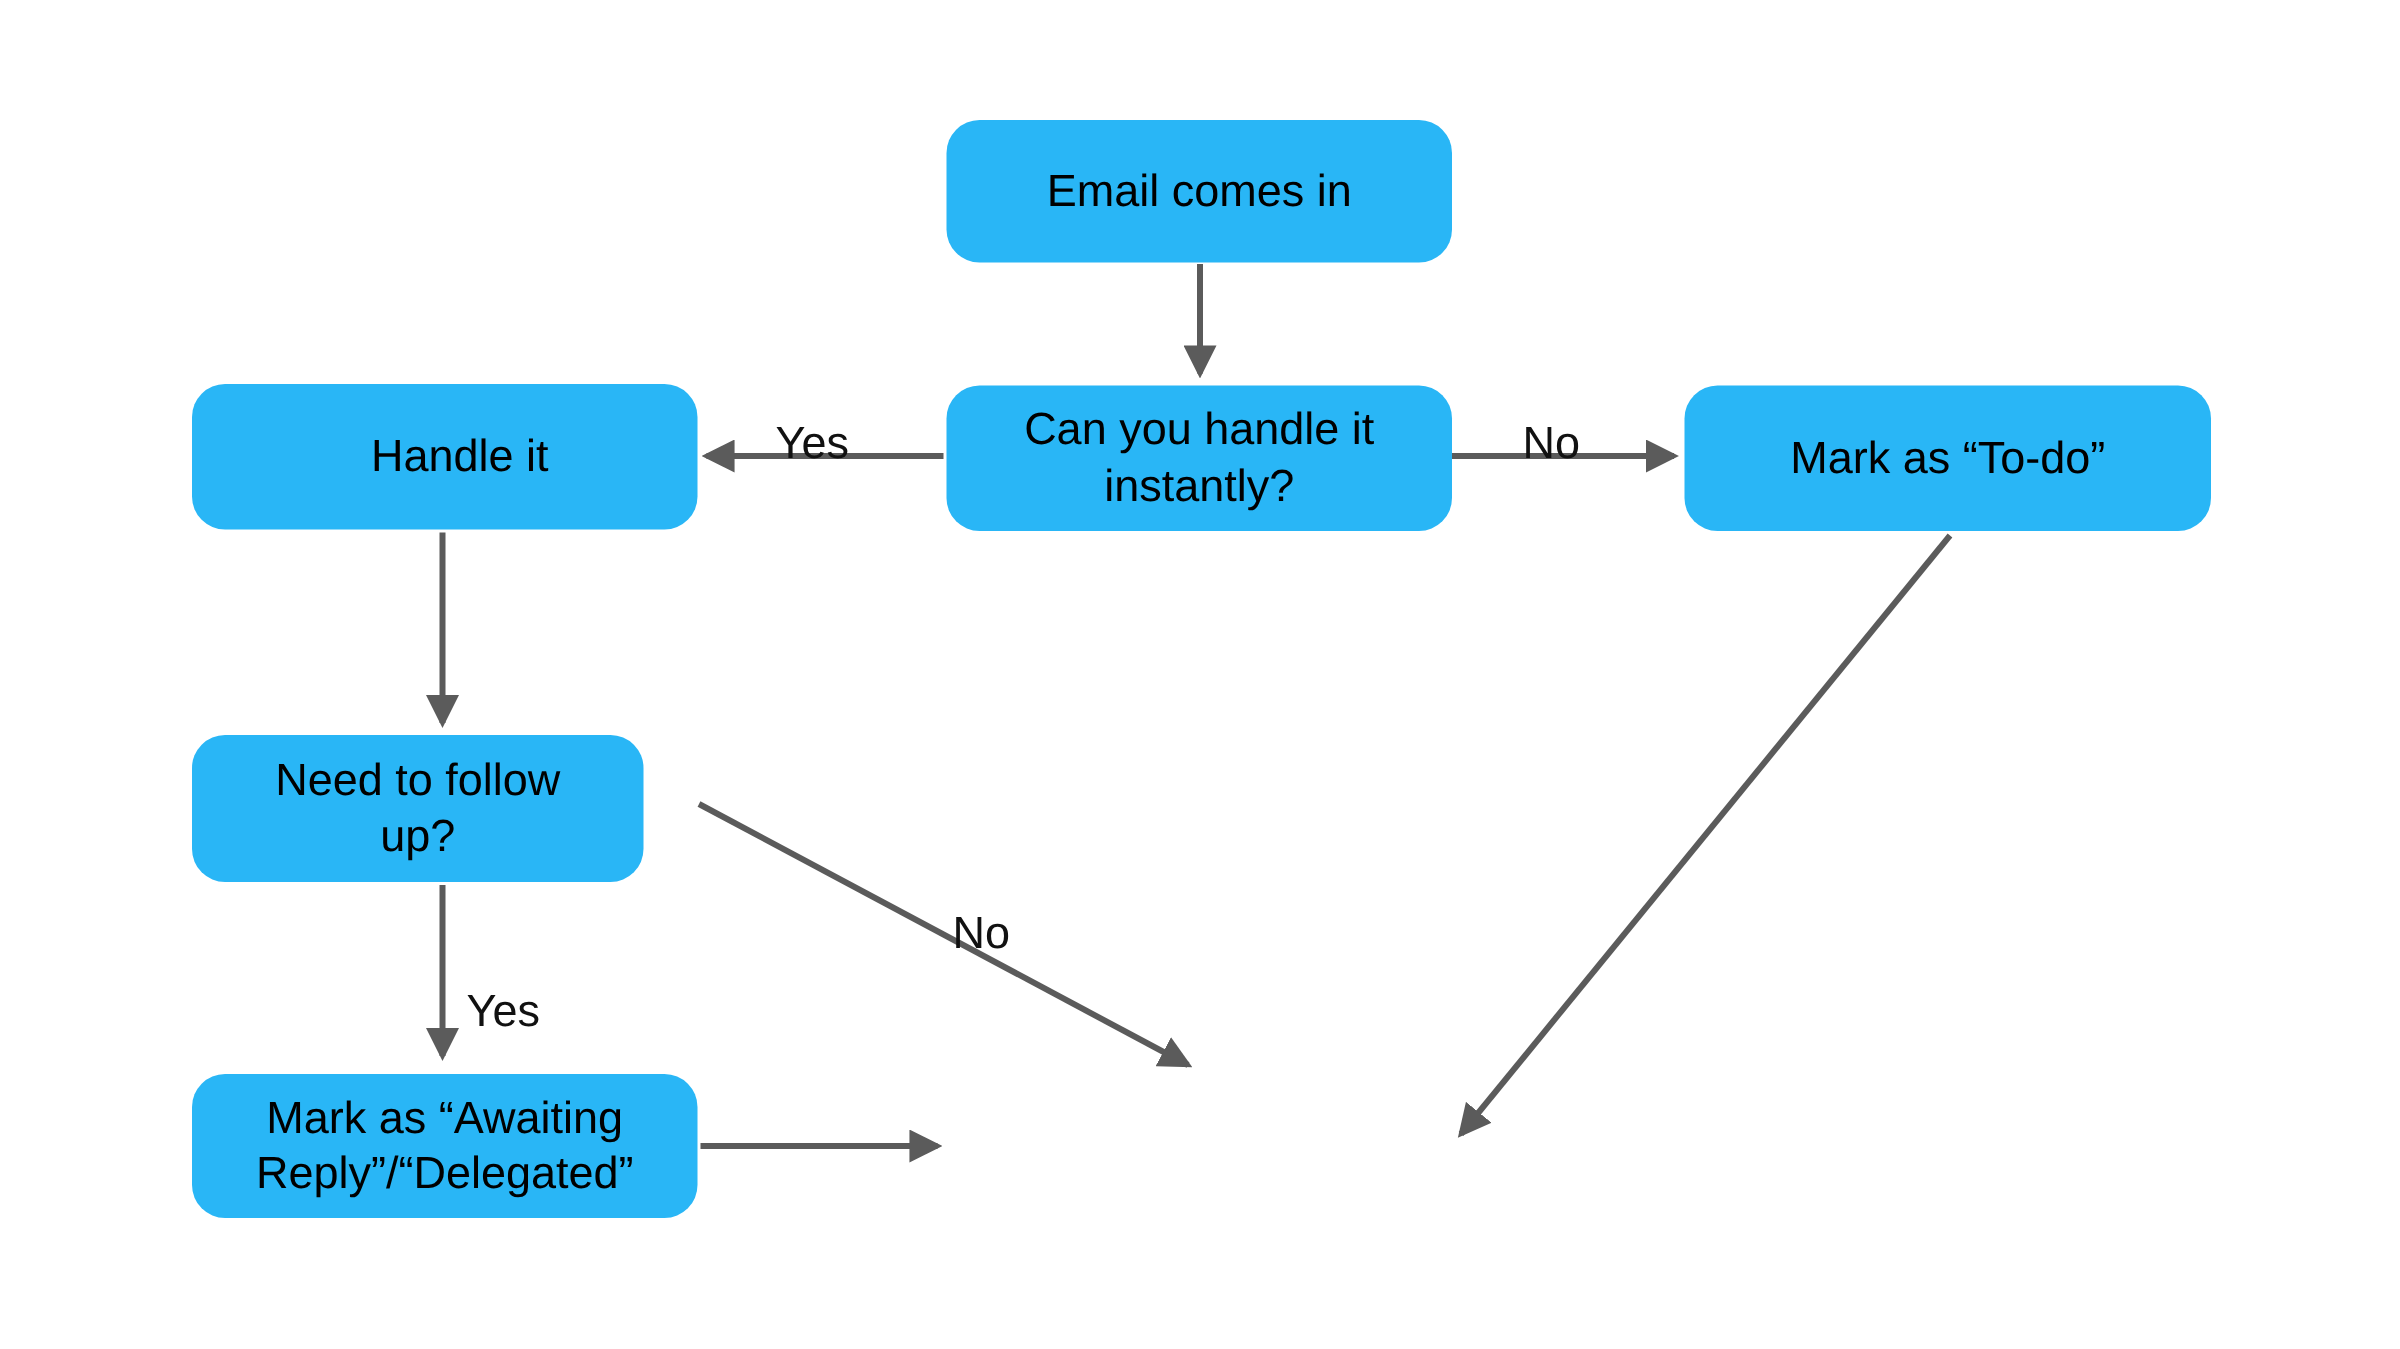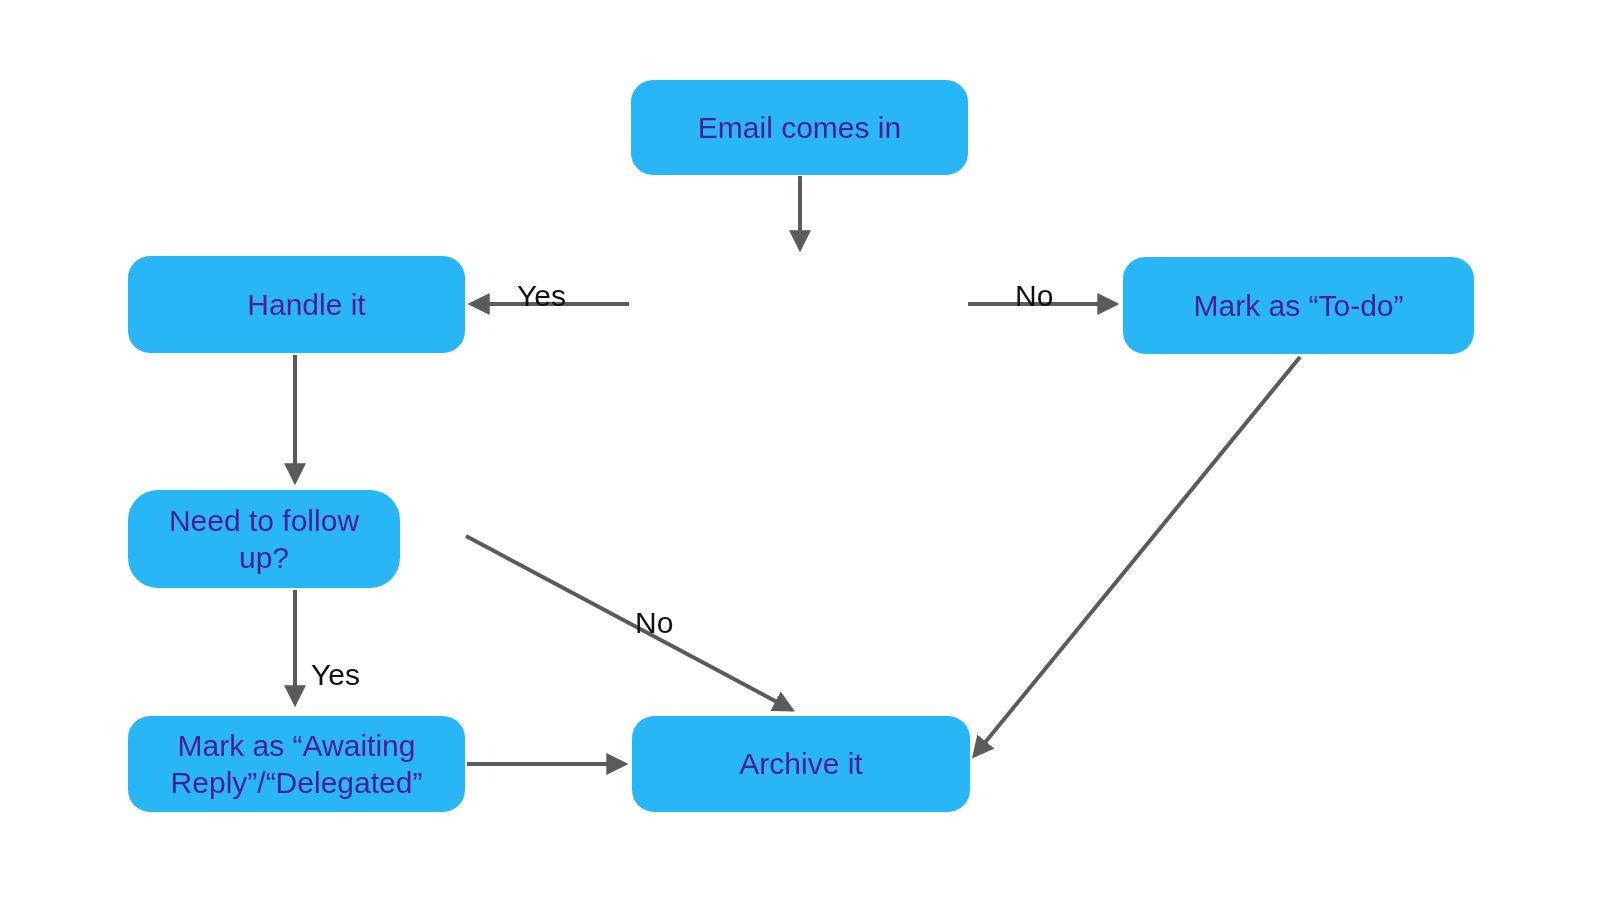--- a/index.html
+++ b/index.html
@@ -24,21 +24,21 @@
   }
   .edge-layer line {
     stroke: #5b5b5b;
     stroke-width: 4;
   }
   .node {
     position: absolute;
     box-sizing: border-box;
     background: #29b6f6;
     border-radius: 22px;
-    color: #4c1d95;
+    color: #000000;
     font-size: 30px;
     line-height: 1.25;
     display: flex;
     align-items: center;
     justify-content: center;
     text-align: center;
     padding: 0 28px;
   }
   .edge-label {
     position: absolute;
@@ -46,21 +46,21 @@
     line-height: 1.1;
     color: #111111;
     white-space: nowrap;
     margin-top: 16px;
   }
   
   #n-email    { left: 631px;  top: 80px;  width: 337px; height: 95px; }
   #n-instant  { left: 631px;  top: 257px; width: 337px; height: 97px; }
   #n-handle   { left: 128px;  top: 256px; width: 337px; height: 97px; padding-left: 48px; }
   #n-todo     { left: 1123px; top: 257px; width: 351px; height: 97px; }
-  #n-followup { left: 128px;  top: 490px; width: 272px; height: 98px; border-radius: 30px; }
+  #n-followup { left: 128px;  top: 490px; width: 301px; height: 98px; }
   #n-awaiting { left: 128px;  top: 716px; width: 337px; height: 96px; }
   #n-archive  { left: 632px;  top: 716px; width: 338px; height: 96px; }
   
   #l-yes-handle   { left: 517px;  top: 263px; }
   #l-no-todo      { left: 1015px; top: 263px; }
   #l-yes-awaiting { left: 311px;  top: 642px; }
   #l-no-archive   { left: 635px;  top: 590px; }
 </style>
 </head>
 <body>
@@ -78,30 +78,30 @@
     <line x1="968" y1="304" x2="1116" y2="304" marker-end="url(#ah)"></line>
     <line x1="295" y1="355" x2="295" y2="482" marker-end="url(#ah)"></line>
     <line x1="295" y1="590" x2="295" y2="704" marker-end="url(#ah)"></line>
     <line x1="466" y1="536" x2="792" y2="710" marker-end="url(#ah)"></line>
     <line x1="467" y1="764" x2="625" y2="764" marker-end="url(#ah)"></line>
     <line x1="1300" y1="357" x2="974" y2="756" marker-end="url(#ah)"></line>
   </svg>
 
   <div id="n-email" class="node">Email comes in</div>
 
+  <div id="n-instant" class="node">Can you handle it instantly?</div>
 
   <div id="n-handle" class="node">Handle it</div>
 
   <div id="n-todo" class="node">Mark as “To-do”</div>
 
   <div id="n-followup" class="node">Need to follow up?</div>
 
   <div id="n-awaiting" class="node">Mark as “Awaiting Reply”/“Delegated”</div>
 
-  <div id="n-archive" class="node">Archive it</div>
 
   <div id="l-yes-handle" class="edge-label">Yes</div>
 
   <div id="l-no-todo" class="edge-label">No</div>
 
   <div id="l-yes-awaiting" class="edge-label">Yes</div>
 
   <div id="l-no-archive" class="edge-label">No</div>
 
 </div>

